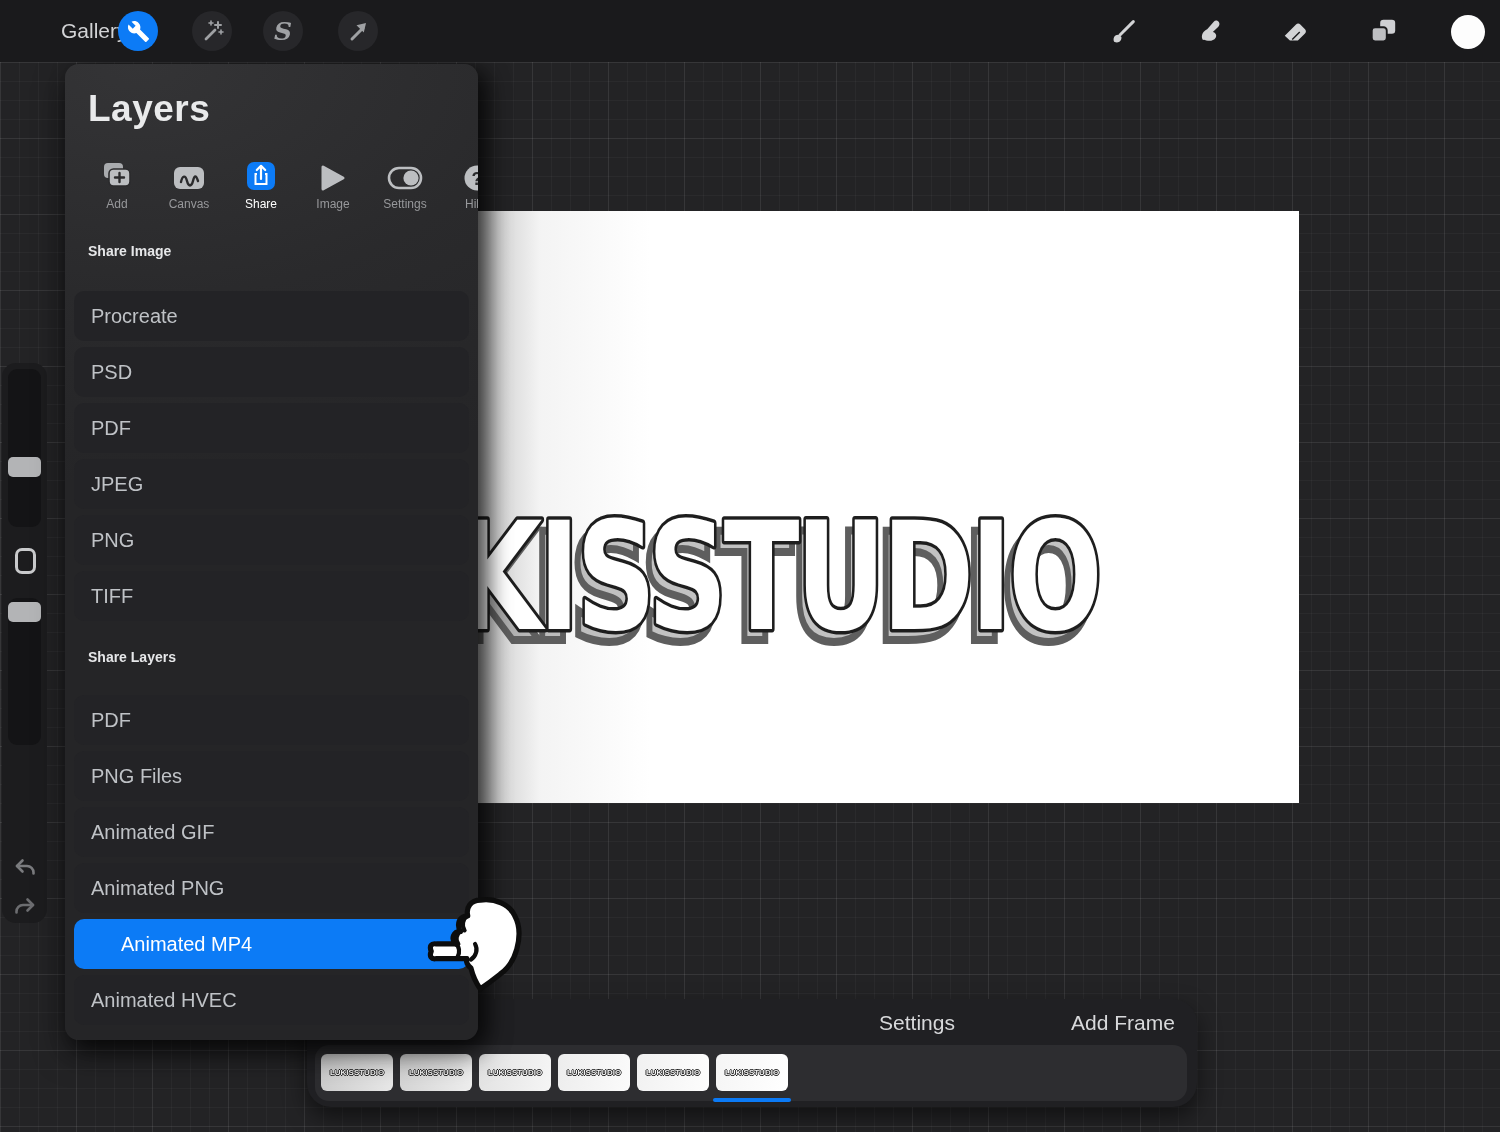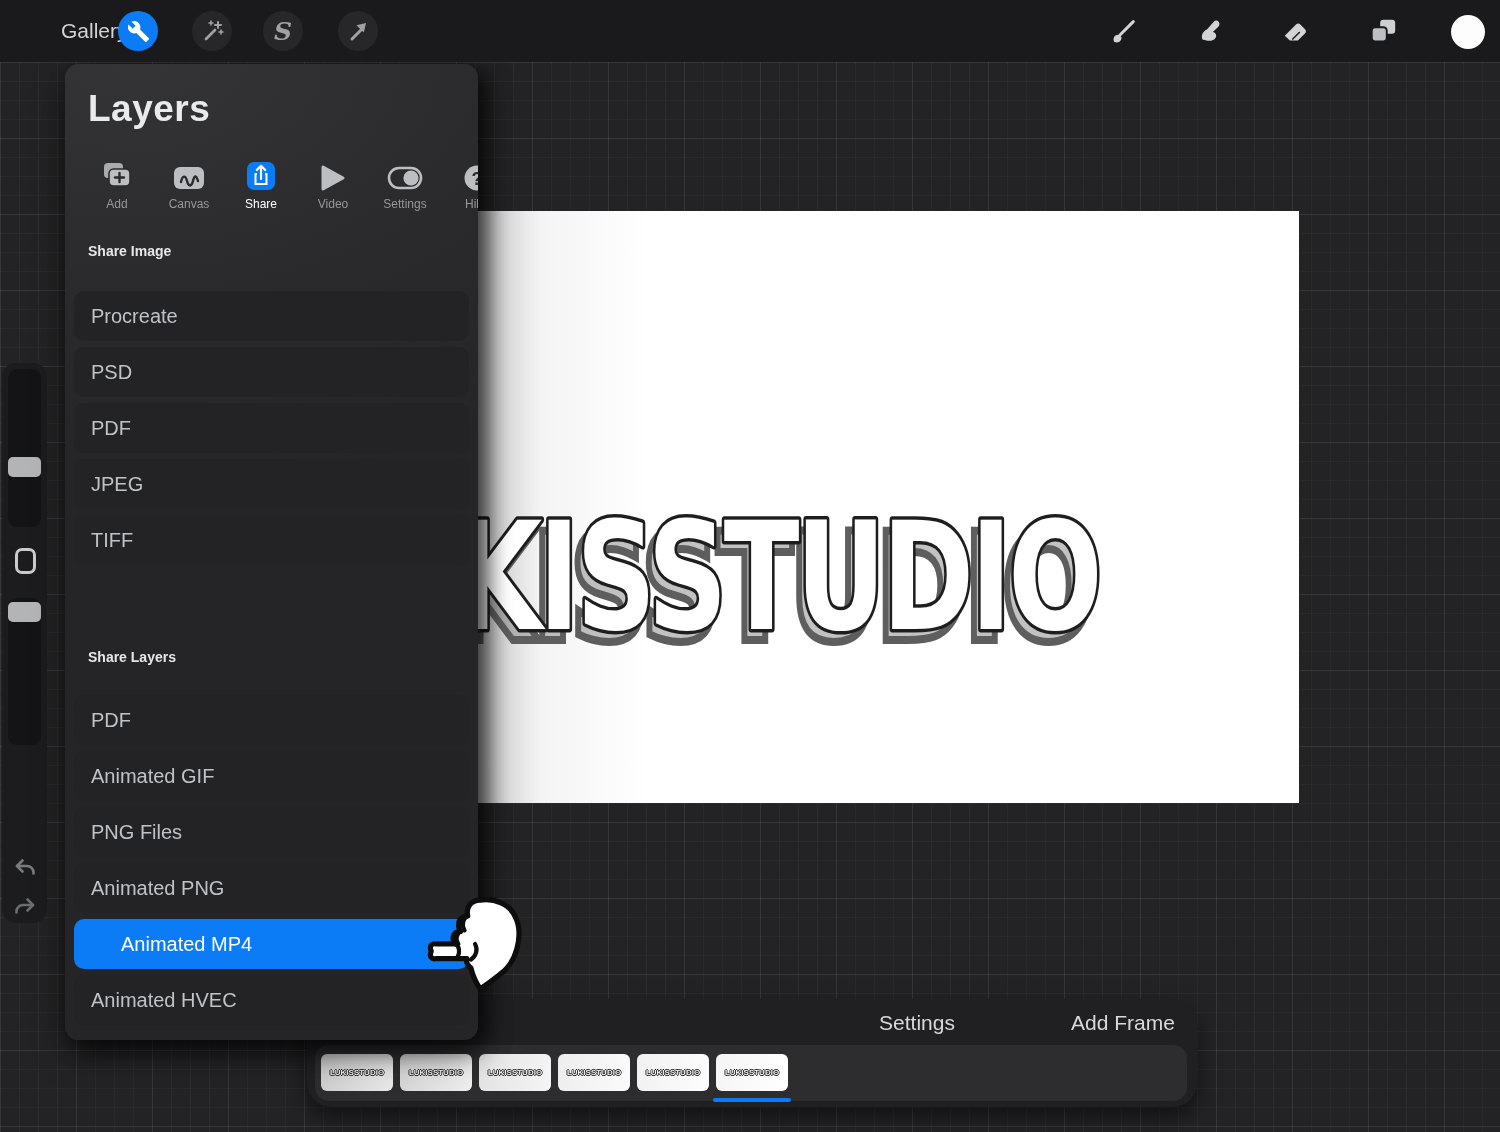--- a/index.html
+++ b/index.html
@@ -167,21 +167,21 @@
           </svg>
         </span>
         <span class="tab-label">Share</span>
       </div>
       <div class="tab">
         <span class="tab-icon">
           <svg width="26" height="28" viewBox="0 0 26 28">
             <path d="M3 3 L3 25 L23 14 Z" fill="#bcbec1" stroke="#bcbec1" stroke-width="3" stroke-linejoin="round"></path>
           </svg>
         </span>
-        <span class="tab-label">Video</span>
+        <span class="tab-label">Image</span>
       </div>
       <div class="tab">
         <span class="tab-icon">
           <svg width="36" height="28" viewBox="0 0 36 28">
             <rect x="2" y="4" width="32" height="20" rx="10" fill="none" stroke="#bcbec1" stroke-width="2.6"></rect>
             <circle cx="24" cy="14" r="7.6" fill="#bcbec1"></circle>
           </svg>
         </span>
         <span class="tab-label">Settings</span>
       </div>
@@ -195,28 +195,29 @@
         <span class="tab-label">Hilfe</span>
       </div>
     </div>
 
     <div class="sec-header sh-image">Share Image</div>
     <div class="opt-list list-image">
       <div class="opt">Procreate</div>
       <div class="opt">PSD</div>
       <div class="opt">PDF</div>
       <div class="opt">JPEG</div>
+      <div class="opt">PNG</div>
       <div class="opt">TIFF</div>
     </div>
 
     <div class="sec-header sh-layers">Share Layers</div>
     <div class="opt-list list-layers">
       <div class="opt">PDF</div>
+      <div class="opt">PNG Files</div>
       <div class="opt">Animated GIF</div>
-      <div class="opt">PNG Files</div>
       <div class="opt">Animated PNG</div>
       <div class="opt selected">Animated MP4</div>
       <div class="opt">Animated HVEC</div>
     </div>
   </div>
 
   <svg class="hand" width="96" height="96" viewBox="0 0 92 92">
     <path d="M5 52 C3 47 5 44 10 45 L28 45 C24 40 26 33 33 33 C29 26 32 18 40 18
              C38 10 43 3 52 3 C66 1 80 7 85 18 C90 27 90 39 87 50 C84 61 78 69 71 74
              C66 78 58 84 52 88 C49 84 45 76 43 68 C40 66 38 62 39 59 L10 59 C5 60 3 57 5 52 Z" fill="#ffffff" stroke="#0d0d0d" stroke-width="5" stroke-linejoin="round"></path>

